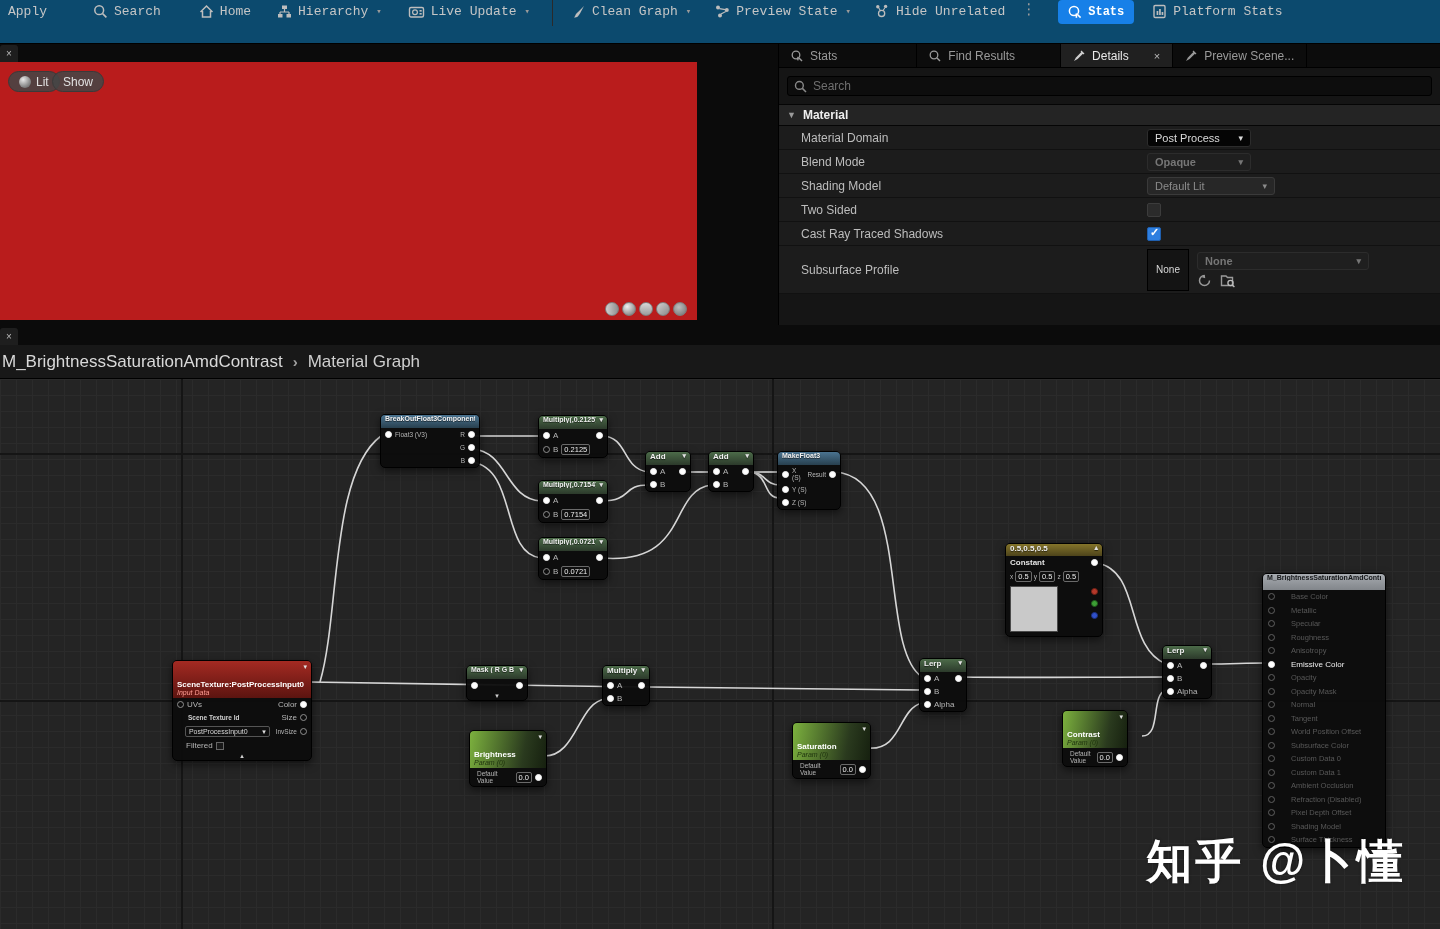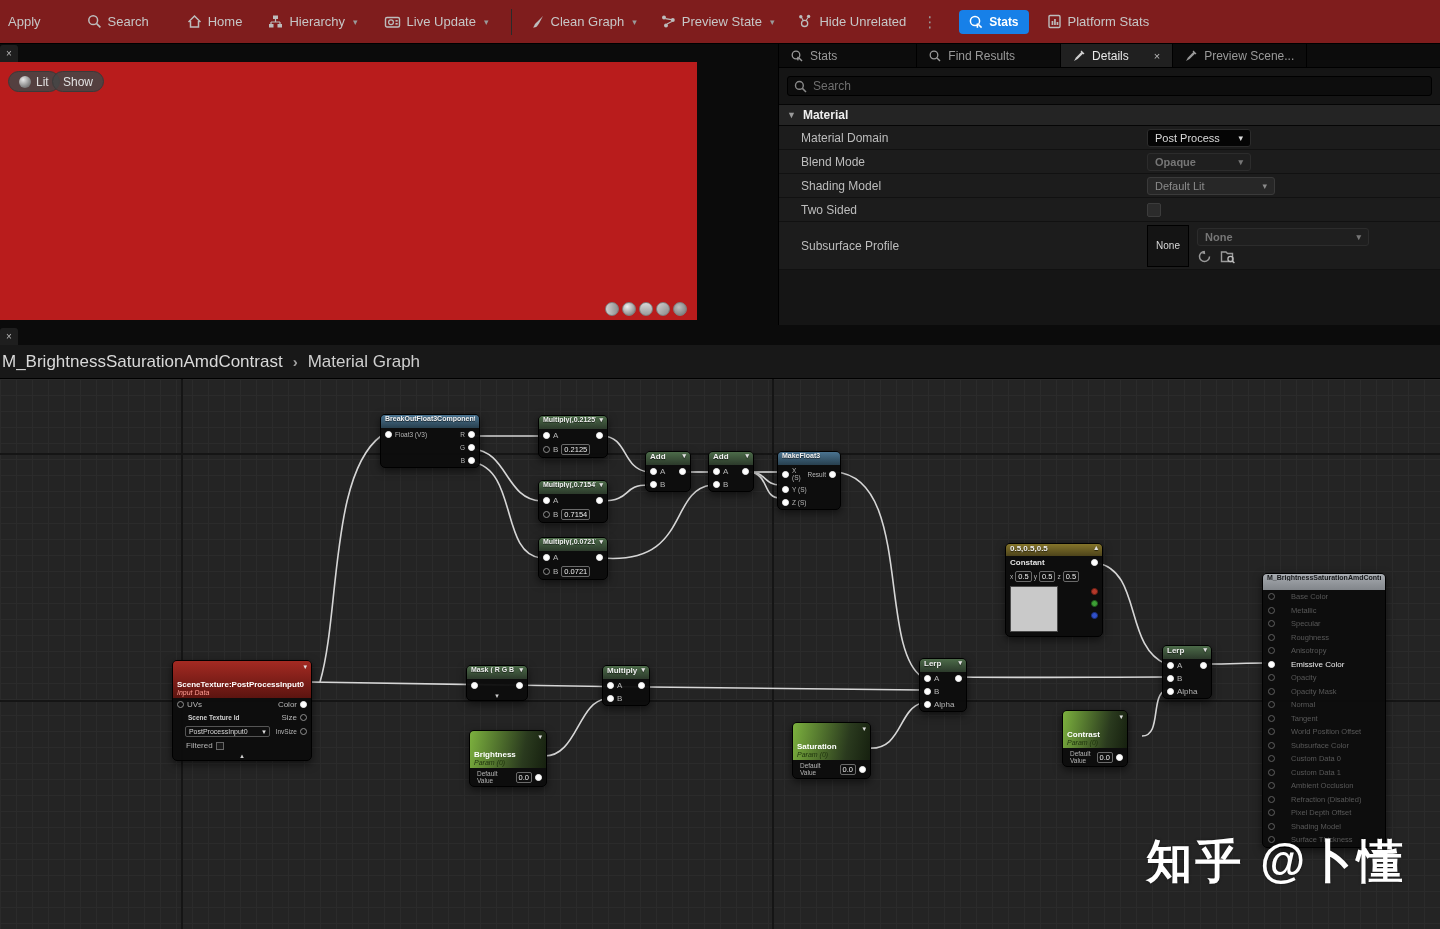--- a/index.html
+++ b/index.html
@@ -2,22 +2,22 @@
 <html><head>
 <meta charset="utf-8">
 <style>
   * { margin:0; padding:0; box-sizing:border-box; }
   html,body { width:1440px; height:929px; overflow:hidden; background:#0d0d0d;
     font-family:"Liberation Sans", sans-serif; }
   .app { position:relative; width:1440px; height:929px; background:#141414; }
 
   
   .toolbar { position:absolute; top:0; left:0; width:1440px; height:44px;
-    background:#7f1d1d; border-bottom:1px solid #000; display:flex; align-items:center;
-    color:#c6c6c6; font-size:13px; }
+    background:#0c4a6e; border-bottom:1px solid #000; display:flex; align-items:flex-start;
+    color:#c6c6c6; font-size:13px;font-family:Liberation Mono, monospace; }
   .tb-btn { display:flex; align-items:center; gap:6px; padding:4px 6px; cursor:pointer; white-space:nowrap; }
   .tb-btn svg { flex:none; }
   .tb-chev { font-size:9px; color:#9a9a9a; margin-left:2px; }
   .tb-sep { width:1px; height:26px; background:#2a2a2a; }
   .tb-kebab { font-size:15px; color:#9a9a9a; padding:0 4px; }
   .tb-stats { background:#1780e8; color:#fff; font-weight:bold; border-radius:4px;
     padding:5px 10px; display:flex; gap:6px; align-items:center; font-size:12px; }
 
   
   .left-col { position:absolute; top:44px; left:0; width:779px; height:281px; background:#0b0b0b; border-right:1px solid #000; }
@@ -323,20 +323,26 @@
           <span class="ddchev">▾</span>
         </div>
       </div>
     </div>
     <div class="drow">
       <div class="dlabel">Two Sided</div>
       <div class="dval">
           <span class="cb"></span>
         </div>
     </div>
+    <div class="drow">
+      <div class="dlabel">Cast Ray Traced Shadows</div>
+      <div class="dval">
+          <span class="cb checked"></span>
+        </div>
+    </div>
     <div class="drow ssp-row">
       <div class="dlabel">Subsurface Profile</div>
       <div class="dval">
         <div class="ssp-thumb">
           <span>None</span>
         </div>
         <div class="ssp-right">
           <div class="dd dd-dim" style="width:172px">
             <span>None</span>
             <span class="ddchev">▾</span>

